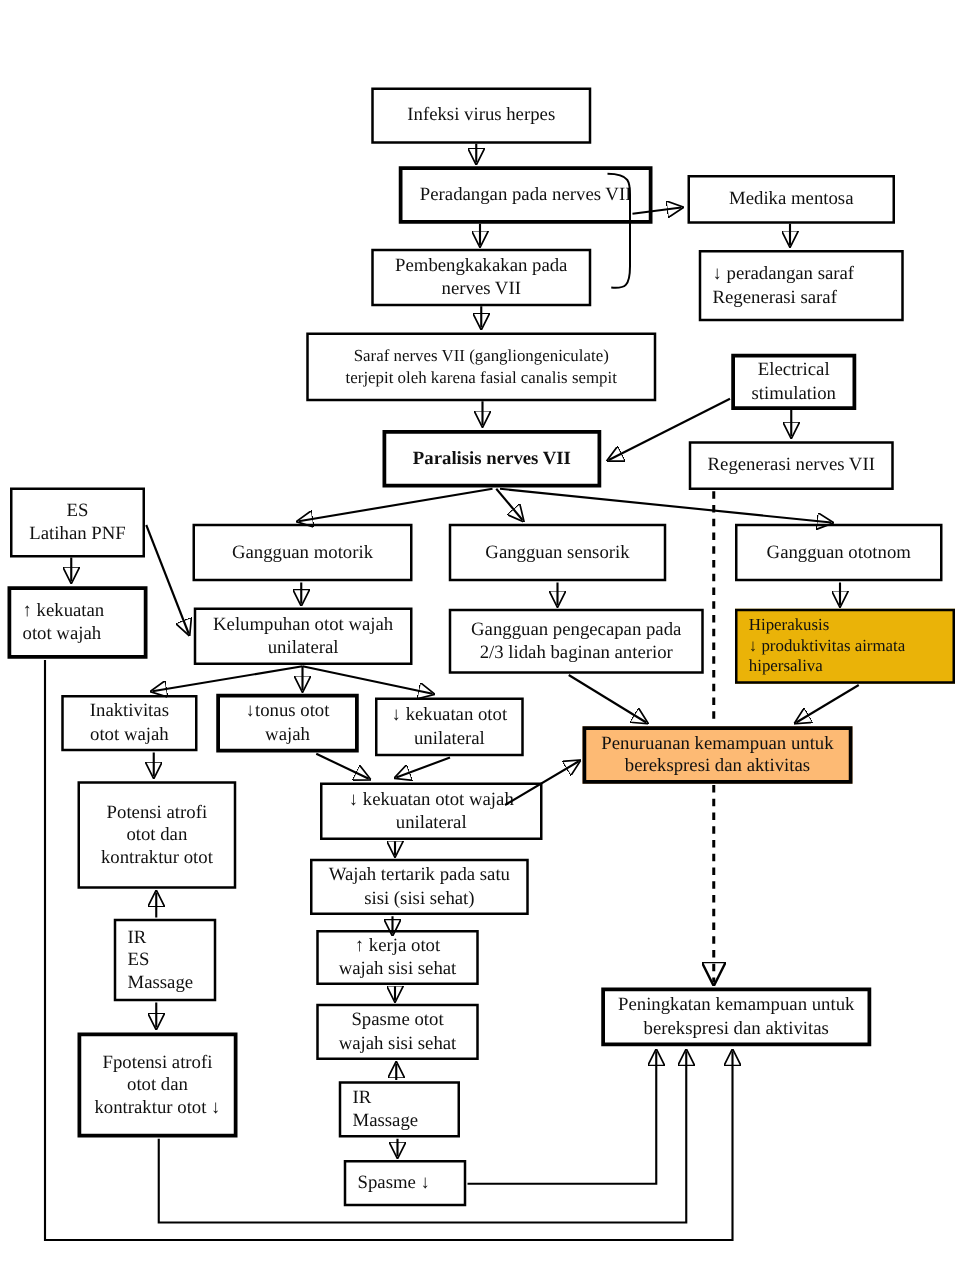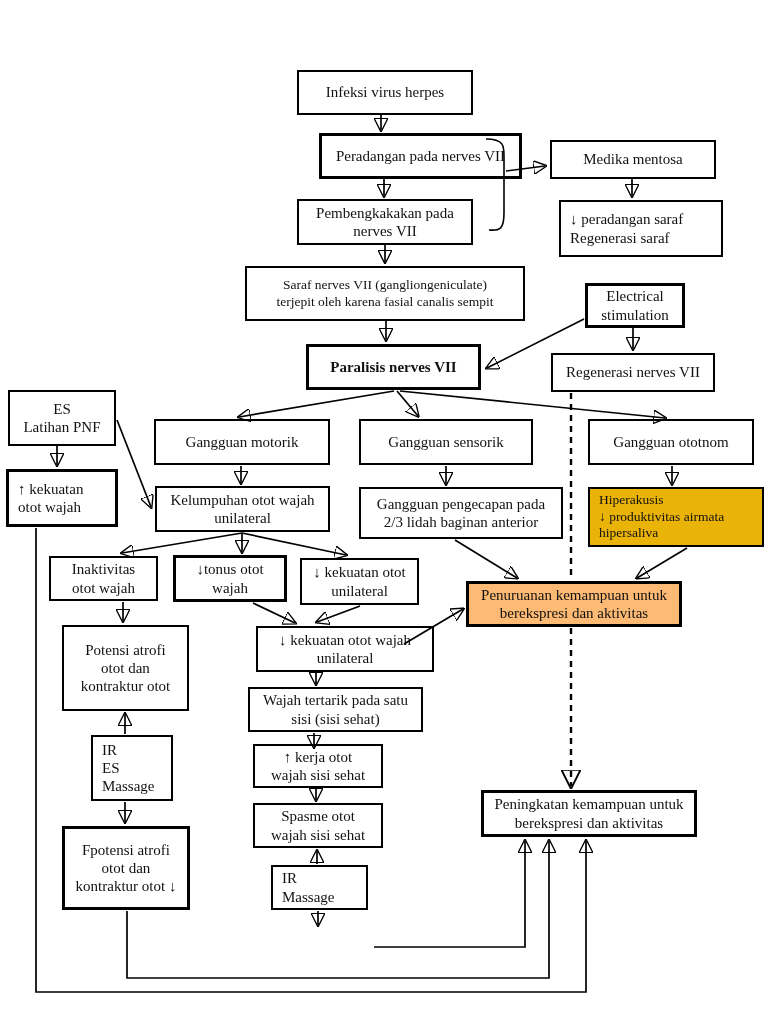--- a/index.html
+++ b/index.html
@@ -130,16 +130,17 @@
   <div class="node" style="left: 253px; top: 803px; width: 130px; height: 45px; border-color: rgb(0, 0, 0); color: rgb(17, 17, 17); background: rgb(255, 255, 255);">Spasme otot
 wajah sisi sehat</div>
   <div class="node left" style="left: 91px; top: 735px; width: 82px; height: 66px; border-color: rgb(0, 0, 0); color: rgb(17, 17, 17); background: rgb(255, 255, 255);">IR
 ES
 Massage</div>
   <div class="node bold" style="left: 62px; top: 826px; width: 128px; height: 84px; border-color: rgb(0, 0, 0); color: rgb(17, 17, 17); background: rgb(255, 255, 255);">Fpotensi atrofi
 otot dan
 kontraktur otot ↓</div>
   <div class="node left" style="left: 271px; top: 865px; width: 97px; height: 45px; border-color: rgb(0, 0, 0); color: rgb(17, 17, 17); background: rgb(255, 255, 255);">IR
 Massage</div>
+  <div class="node left" style="left: 275px; top: 928px; width: 98px; height: 37px; border-color: rgb(0, 0, 0); color: rgb(17, 17, 17); background: rgb(255, 255, 255);">Spasme ↓</div>
   <div class="node bold" style="left: 481px; top: 790px; width: 216px; height: 47px; border-color: rgb(0, 0, 0); color: rgb(17, 17, 17); background: rgb(255, 255, 255);">Peningkatan kemampuan untuk
 berekspresi dan aktivitas</div>
 
 </div>
 
 </body></html>

